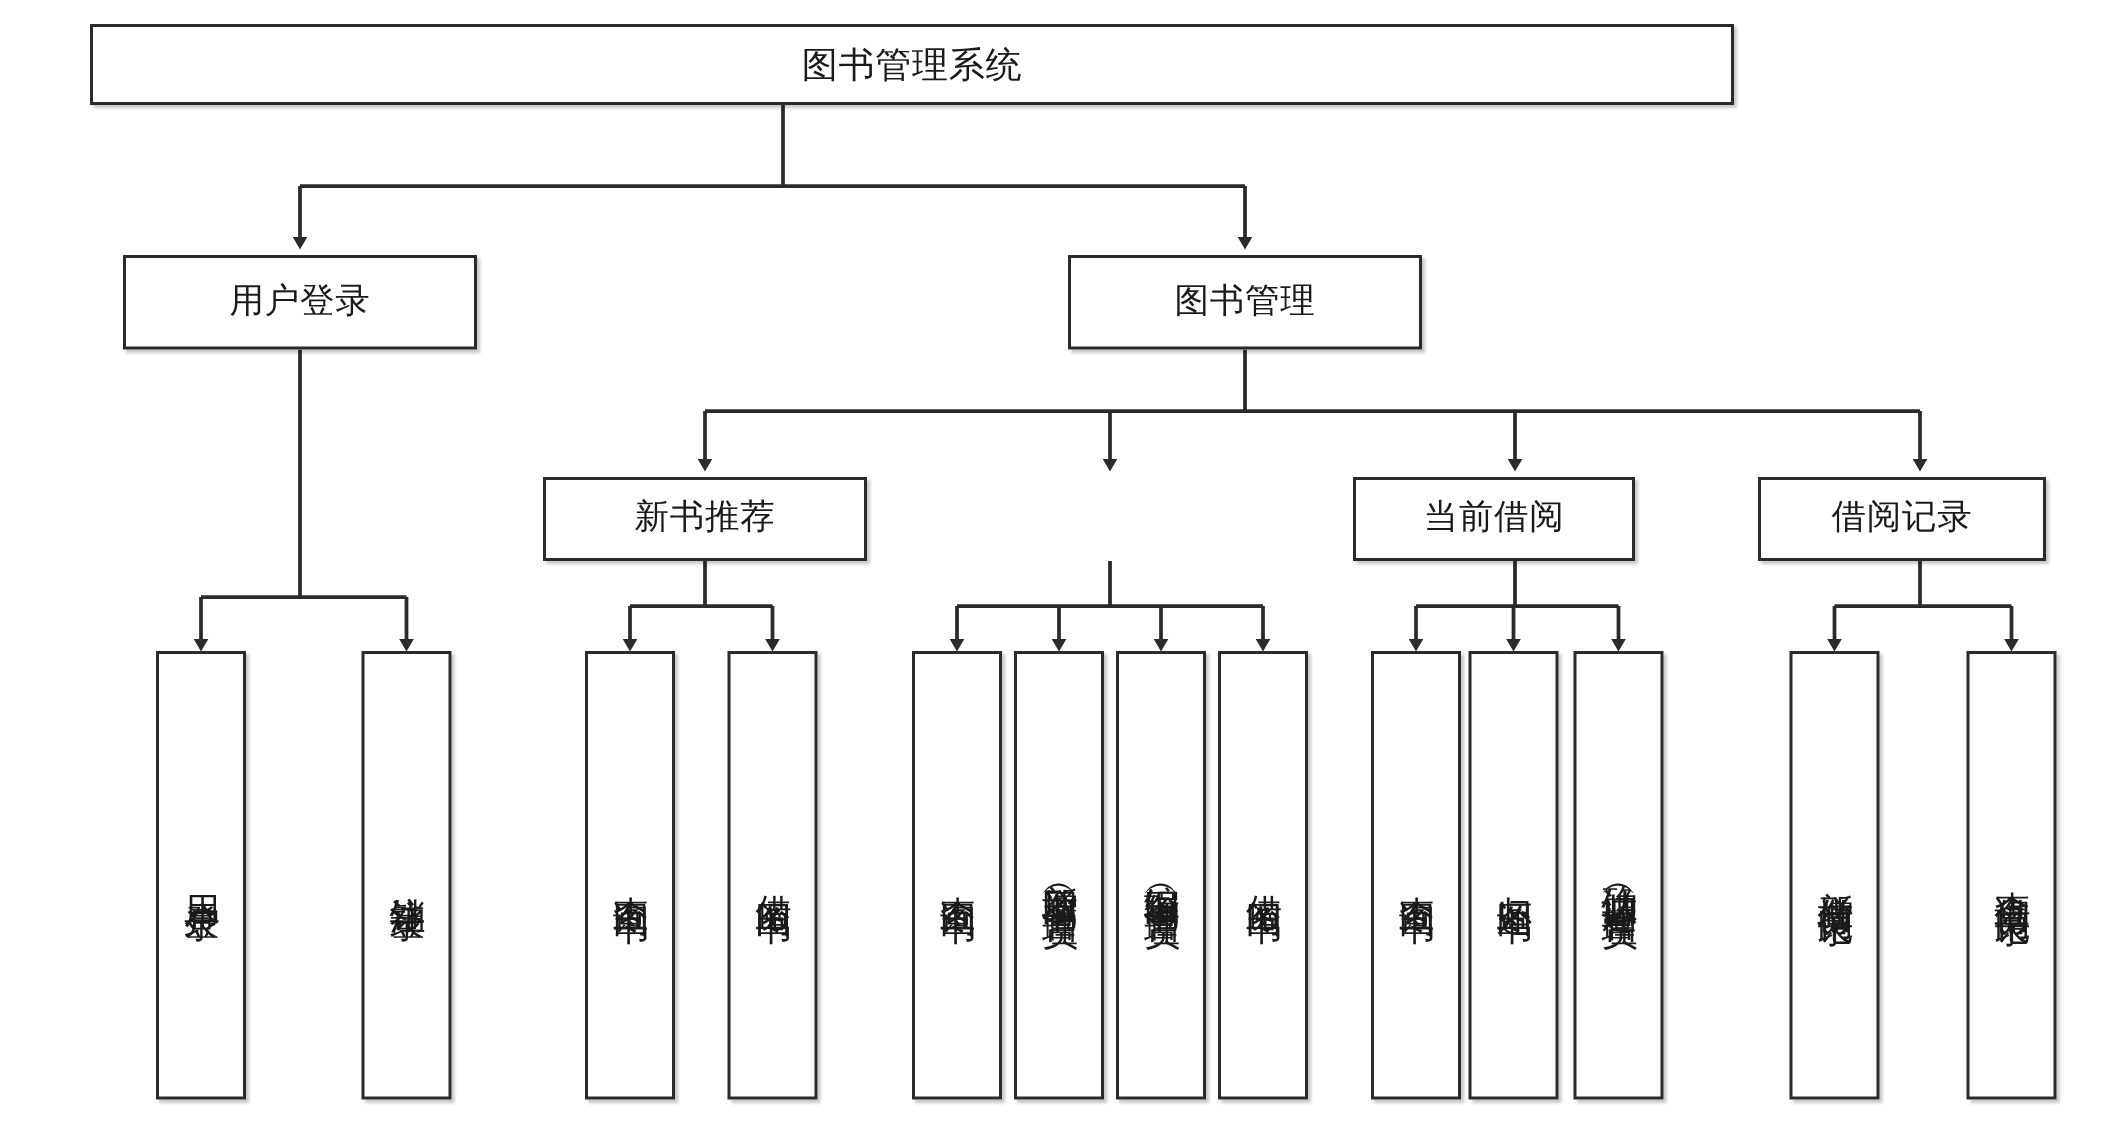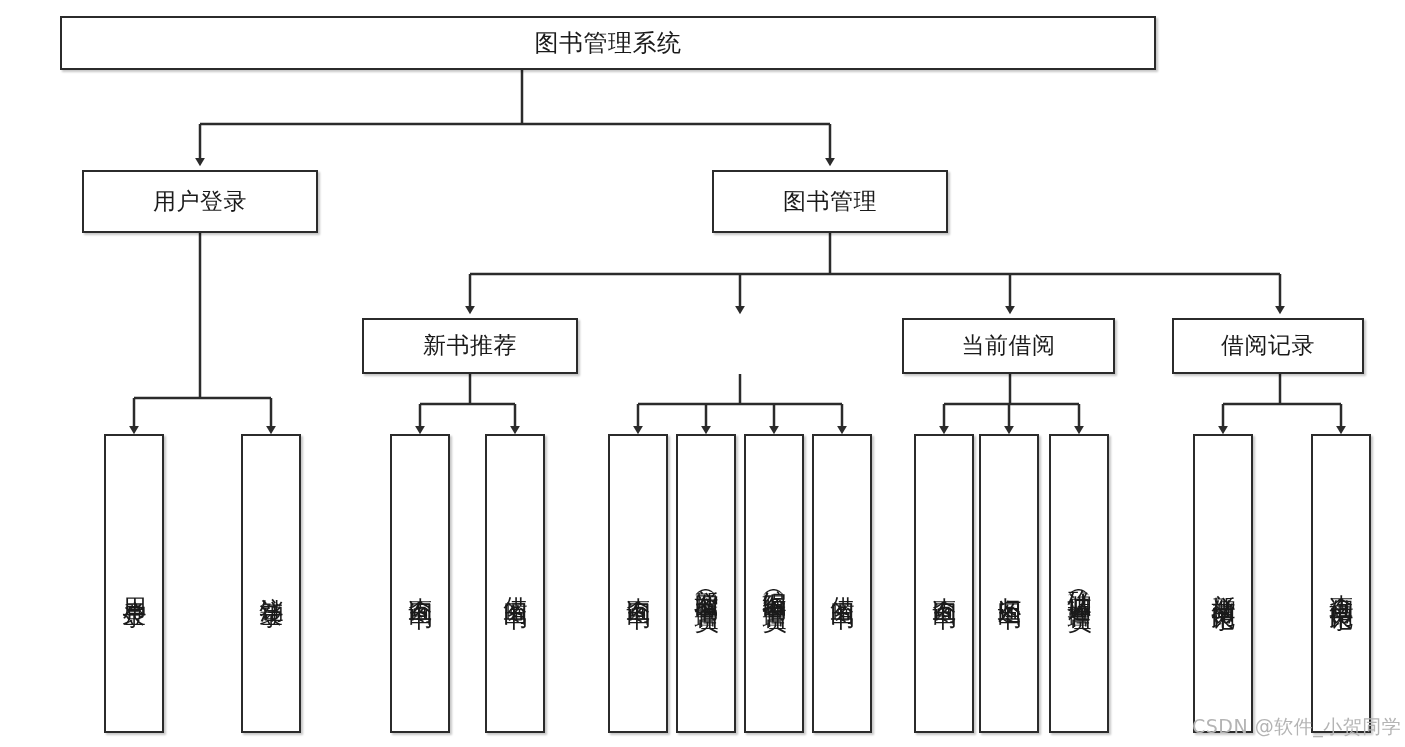--- a/index.html
+++ b/index.html
@@ -133,21 +133,21 @@
   <div class="node horiz" style="left:82px; top:170px; width:236px; height:63px;">
     <span class="label">用户登录</span>
   </div>
   <div class="node horiz" style="left:712px; top:170px; width:236px; height:63px;">
     <span class="label">图书管理</span>
   </div>
 
   <div class="node horiz" style="left:362px; top:318px; width:216px; height:56px;">
     <span class="label">新书推荐</span>
   </div>
-  <div class="node horiz" style="left:902px; top:318px; width:213px; height:56px;">
+  <div class="node horiz" style="left:902px; top:318px; width:188px; height:56px;">
     <span class="label">当前借阅</span>
   </div>
   <div class="node horiz" style="left:1172px; top:318px; width:192px; height:56px;">
     <span class="label">借阅记录</span>
   </div>
 
   <div class="node vert" style="left:104px; top:434px; width:60px; height:299px;">
     <span class="label">用户登录</span>
   </div>
   <div class="node vert" style="left:241px; top:434px; width:60px; height:299px;">
@@ -184,15 +184,14 @@
     <span class="label">确认归还（管理员）</span>
   </div>
 
   <div class="node vert" style="left:1193px; top:434px; width:60px; height:299px;">
     <span class="label">新增借阅记录</span>
   </div>
   <div class="node vert" style="left:1311px; top:434px; width:60px; height:299px;">
     <span class="label">查询借阅记录</span>
   </div>
 
-  <div class="watermark" style="left:1192px; top:714px;">CSDN @软件_小贺同学</div>
 
 </div>
 
 </body></html>

